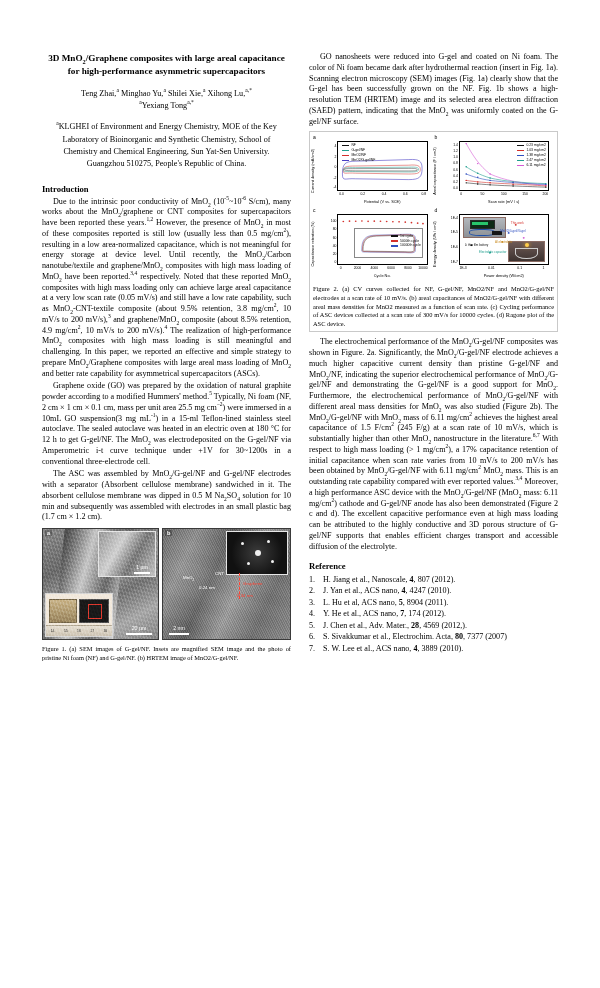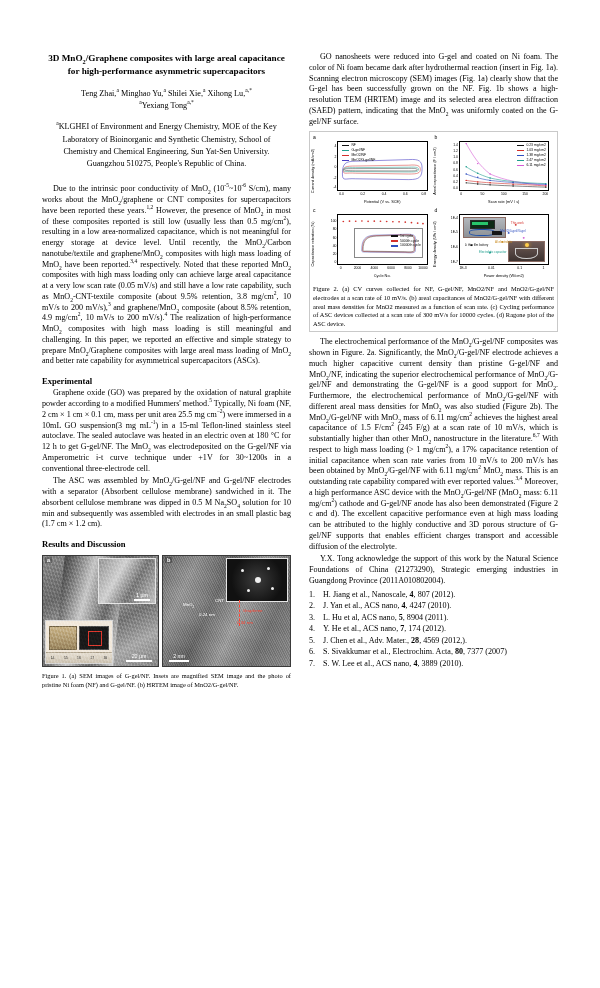--- a/index.html
+++ b/index.html
@@ -283,33 +283,32 @@
 
       <div class="authors">
         Teng Zhai,<sup>a</sup> Minghao Yu,<sup>a</sup> Shilei Xie,<sup>a</sup> Xihong Lu,<sup>a,*</sup><br>
         <sup>a</sup>Yexiang Tong<sup>a,*</sup>
       </div>
 
       <div class="affil">
         <sup>a</sup>KLGHEI of Environment and Energy Chemistry, MOE of the Key Laboratory of Bioinorganic and Synthetic Chemistry, School of Chemistry and Chemical Engineering, Sun Yat-Sen University.<br>Guangzhou 510275, People's Republic of China.
       </div>
 
+      <div class="sec-head">Introduction</div>
       <p class="body">
         Due to the intrinsic poor conductivity of MnO<sub>2</sub> (10<sup>-5</sup>~10<sup>-6</sup> S/cm), many works about the MnO<sub>2</sub>/graphene or CNT composites for supercapacitors have been reported these years.<sup>1,2</sup> However, the presence of MnO<sub>2</sub> in most of these composites reported is still low (usually less than 0.5 mg/cm<sup>2</sup>), resulting in a low area-normalized capacitance, which is not meaningful for energy storage at device level. Until recently, the MnO<sub>2</sub>/Carbon nanotube/textile and graphene/MnO<sub>2</sub> composites with high mass loading of MnO<sub>2</sub> have been reported.<sup>3,4</sup> respectively. Noted that these reported MnO<sub>2</sub> composites with high mass loading only can achieve large areal capacitance at a very low scan rate (0.05 mV/s) and still have a low rate capability, such as MnO<sub>2</sub>-CNT-textile composite (about 9.5% retention, 3.8 mg/cm<sup>2</sup>, 10 mV/s to 200 mV/s),<sup>3</sup> and graphene/MnO<sub>2</sub> composite (about 8.5% retention, 4.9 mg/cm<sup>2</sup>, 10 mV/s to 200 mV/s).<sup>4</sup> The realization of high-performance MnO<sub>2</sub> composites with high mass loading is still meaningful and challenging. In this paper, we reported an effective and simple strategy to prepare MnO<sub>2</sub>/Graphene composites with large areal mass loading of MnO<sub>2</sub> and better rate capability for asymmetrical supercapacitors (ASCs).
       </p>
 
-      <div class="sec-head">Experimental</div>
       <p class="body">
         Graphene oxide (GO) was prepared by the oxidation of natural graphite powder according to a modified Hummers' method.<sup>5</sup> Typically, Ni foam (NF, 2 cm × 1 cm × 0.1 cm, mass per unit area 25.5 mg cm<sup>−2</sup>) were immersed in a 10mL GO suspension(3 mg mL<sup>-1</sup>) in a 15-ml Teflon-lined stainless steel autoclave. The sealed autoclave was heated in an electric oven at 180 °C for 12 h to get G-gel/NF. The MnO<sub>2</sub> was electrodeposited on the G-gel/NF via Amperometric i-t curve technique under +1V for 30~1200s in a conventional three-electrode cell.
       </p>
       <p class="body">
         The ASC was assembled by MnO<sub>2</sub>/G-gel/NF and G-gel/NF electrodes with a separator (Absorbent cellulose membrane) sandwiched in it. The absorbent cellulose membrane was dipped in 0.5 M Na<sub>2</sub>SO<sub>4</sub> solution for 10 min and subsequently was assembled with electrodes in an small plastic bag (1.7 cm × 1.2 cm).
       </p>
 
-      <div class="sec-head">Results and Discussion</div>
 
       <div class="fig1">
         <div class="fig1-imgs">
 
           <div class="sem-a">
             <span class="panel-letter">a</span>
             <div class="inset inset-a-top">
               <div class="scalebar" style="right:3px;bottom:2px;width:20px;">
                 <span>1 µm</span>
                 <div class="bar" style="width:16px;"></div>
@@ -610,22 +609,22 @@
         </div>
         <div class="caption">
           <span>Figure 2. (a) CV curves collected for NF, G-gel/NF, MnO2/NF and MnO2/G-gel/NF electrodes at a scan rate of 10 mV/s. (b) areal capacitances of MnO2/G-gel/NF with different areal mass densities for MnO2 measured as a function of scan rate. (c) Cycling performance of ASC devices collected at a scan rate of 300 mV/s for 10000 cycles. (d) Ragone plot of the ASC device.</span>
         </div>
       </div>
 
       <p class="body" style="margin-top:5px;">
         The electrochemical performance of the MnO<sub>2</sub>/G-gel/NF composites was shown in Figure. 2a. Significantly, the MnO<sub>2</sub>/G-gel/NF electrode achieves a much higher capacitive current density than pristine G-gel/NF and MnO<sub>2</sub>/NF, indicating the superior electrochemical performance of MnO<sub>2</sub>/G-gel/NF and demonstrating the G-gel/NF is a good support for MnO<sub>2</sub>. Furthermore, the electrochemical performance of MnO<sub>2</sub>/G-gel/NF with different areal mass densities for MnO<sub>2</sub> was also studied (Figure 2b). The MnO<sub>2</sub>/G-gel/NF with MnO<sub>2</sub> mass of 6.11 mg/cm<sup>2</sup> achieves the highest areal capacitance of 1.5 F/cm<sup>2</sup> (245 F/g) at a scan rate of 10 mV/s, which is substantially higher than other MnO<sub>2</sub> nanostructure in the literature.<sup>6,7</sup> With respect to high mass loading (&gt; 1 mg/cm<sup>2</sup>), a 17% capacitance retention of initial capacitance when scan rate varies from 10 mV/s to 200 mV/s has been obtained by MnO<sub>2</sub>/G-gel/NF with 6.11 mg/cm<sup>2</sup> MnO<sub>2</sub> mass. This is an outstanding rate capability compared with ever reported values.<sup>3,4</sup> Moreover, a high performance ASC device with the MnO<sub>2</sub>/G-gel/NF (MnO<sub>2</sub> mass: 6.11 mg/cm<sup>2</sup>) cathode and G-gel/NF anode has also been demonstrated (Figure 2 c and d). The excellent capacitive performance even at high mass loading can be attributed to the highly conductive and 3D porous structure of G-gel/NF supports that enables efficient charges transport and accessible diffusion of the electrolyte.
       </p>
 
-      <p class="body">Y.X. Tong acknowledge the support of this work by the Natural Science Foundations of China (21273290), Strategic emerging industries in Guangdong Province (2011A010802004).</p>
-
+
+      <div class="sec-head">Reference</div>
       <ul class="ref-list">
         <li>
             <span class="num">1.</span>
             <span class="txt">H. Jiang et al., Nanoscale, <span class="b">4</span>, 807 (2012).</span>
           </li>
         <li>
             <span class="num">2.</span>
             <span class="txt">J. Yan et al., ACS nano, <span class="b">4</span>, 4247 (2010).</span>
           </li>
         <li>

